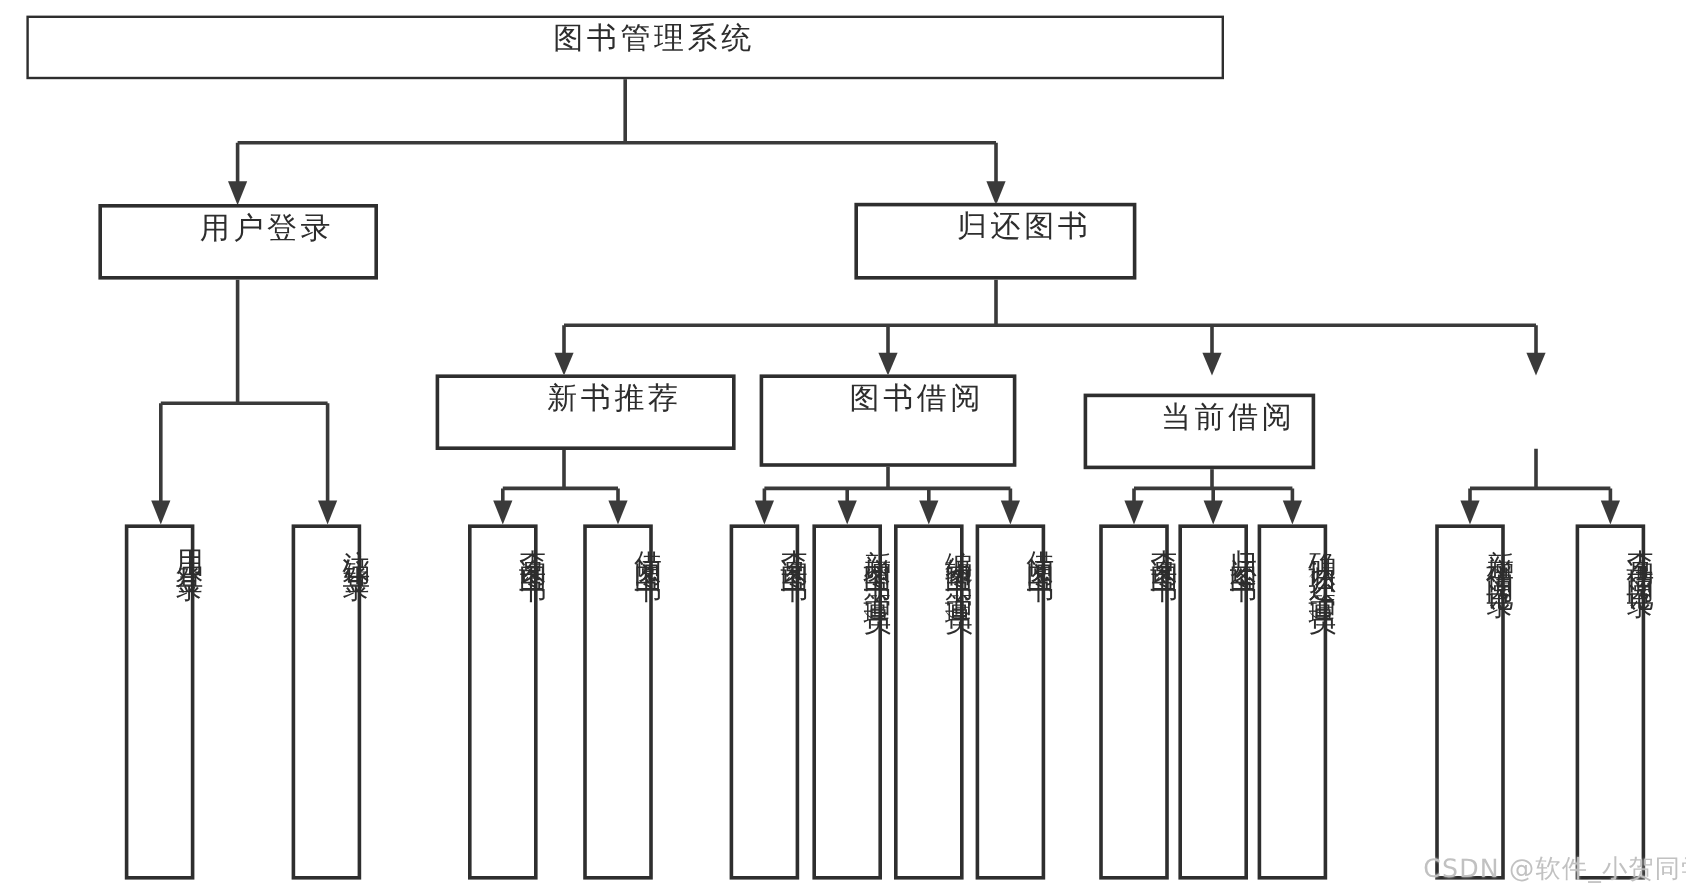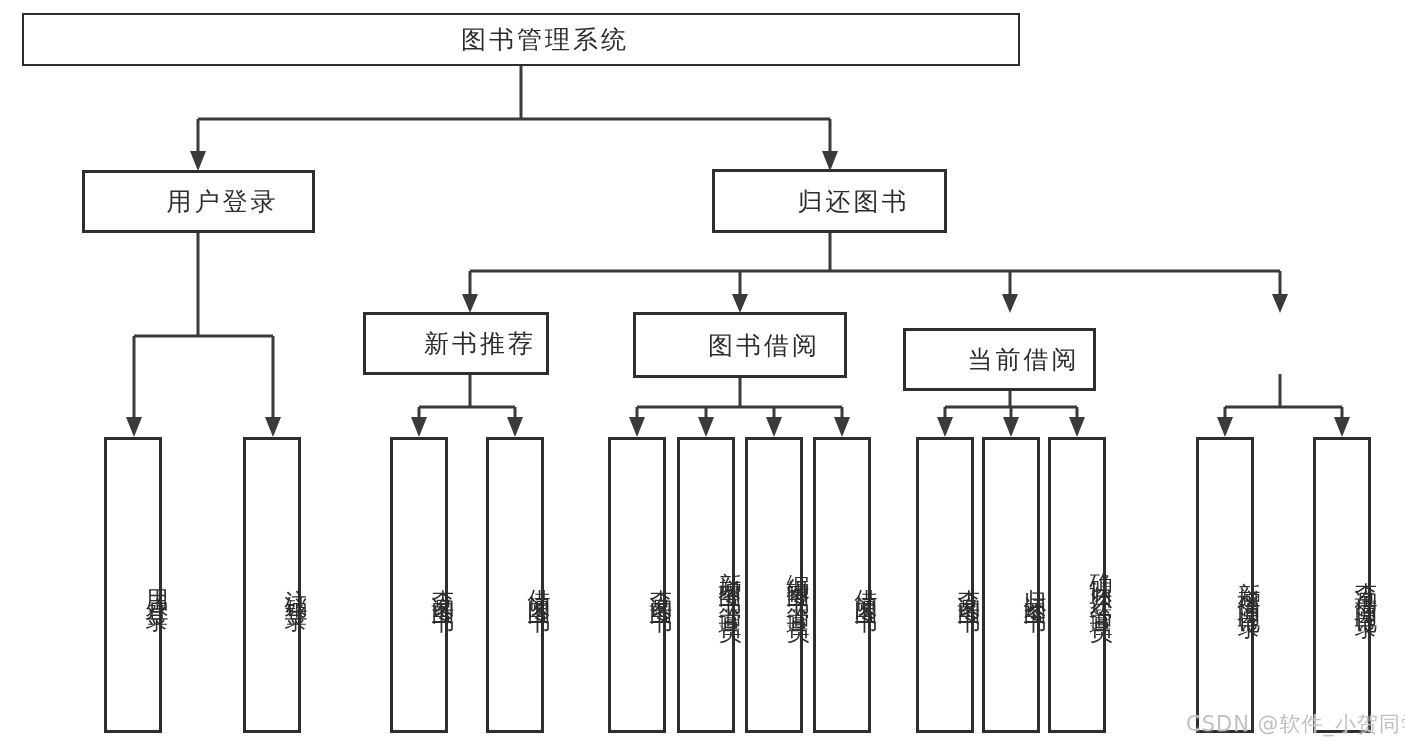--- a/index.html
+++ b/index.html
@@ -3,21 +3,21 @@
 <meta charset="utf-8">
 <style>
   html,body{margin:0;padding:0;background:#ffffff;}
   .stage{
     position:relative;width:1405px;height:747px;background:#ffffff;overflow:hidden;
     font-family:"DejaVu Sans","Liberation Sans",sans-serif;
   }
   .connectors{position:absolute;left:0;top:0;}
   .node{
     position:absolute;box-sizing:border-box;border:3px solid #2e2e2e;background:#ffffff;
-    display:flex;align-items:center;justify-content:center;color:#2d2d2d;padding-left:48px;
+    display:flex;align-items:flex-start;justify-content:center;color:#2d2d2d;padding-left:48px;
   }
   .root{border-width:2px;}
   .hlabel{font-size:25px;letter-spacing:3px;white-space:nowrap;}
   .leaf{top:437px;width:58px;height:296px;}
   .vlabel{
     writing-mode:vertical-rl;text-orientation:mixed;
     font-size:23px;letter-spacing:7px;line-height:1;white-space:nowrap;
   }
   .watermark{
     position:absolute;left:1186px;top:710px;font-size:21px;letter-spacing:1px;
@@ -66,24 +66,24 @@
     <span class="hlabel">图书管理系统</span>
   </div>
 
   <div class="node" style="left:82px;top:170px;width:233px;height:63px">
     <span class="hlabel">用户登录</span>
   </div>
   <div class="node" style="left:712px;top:169px;width:235px;height:64px">
     <span class="hlabel">归还图书</span>
   </div>
 
-  <div class="node" style="left:363px;top:312px;width:186px;height:63px">
+  <div class="node" style="left:363px;top:312px;width:250px;height:63px">
     <span class="hlabel">新书推荐</span>
   </div>
-  <div class="node" style="left:633px;top:312px;width:214px;height:66px">
+  <div class="node" style="left:633px;top:312px;width:214px;height:77px">
     <span class="hlabel">图书借阅</span>
   </div>
   <div class="node" style="left:903px;top:328px;width:193px;height:63px">
     <span class="hlabel">当前借阅</span>
   </div>
 
   <div class="node leaf" style="left:104px">
     <span class="vlabel">用户登录</span>
   </div>
   <div class="node leaf" style="left:243px">

